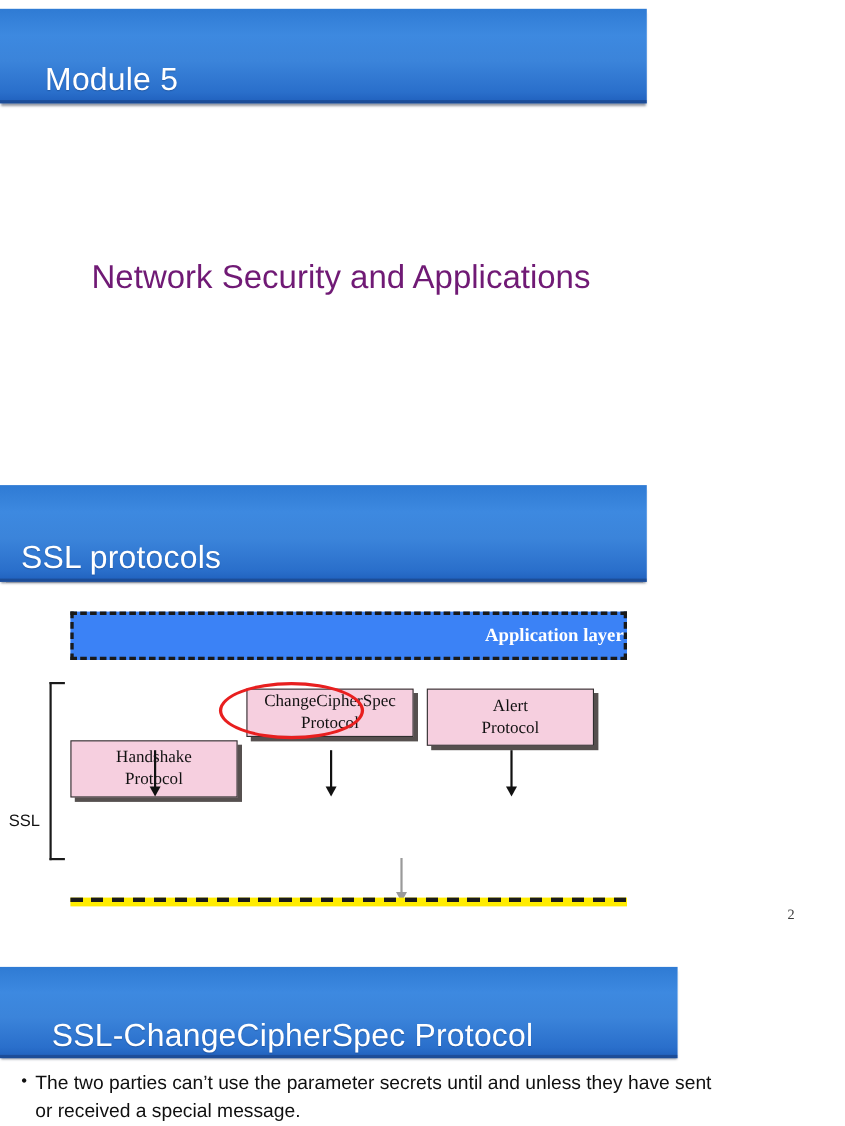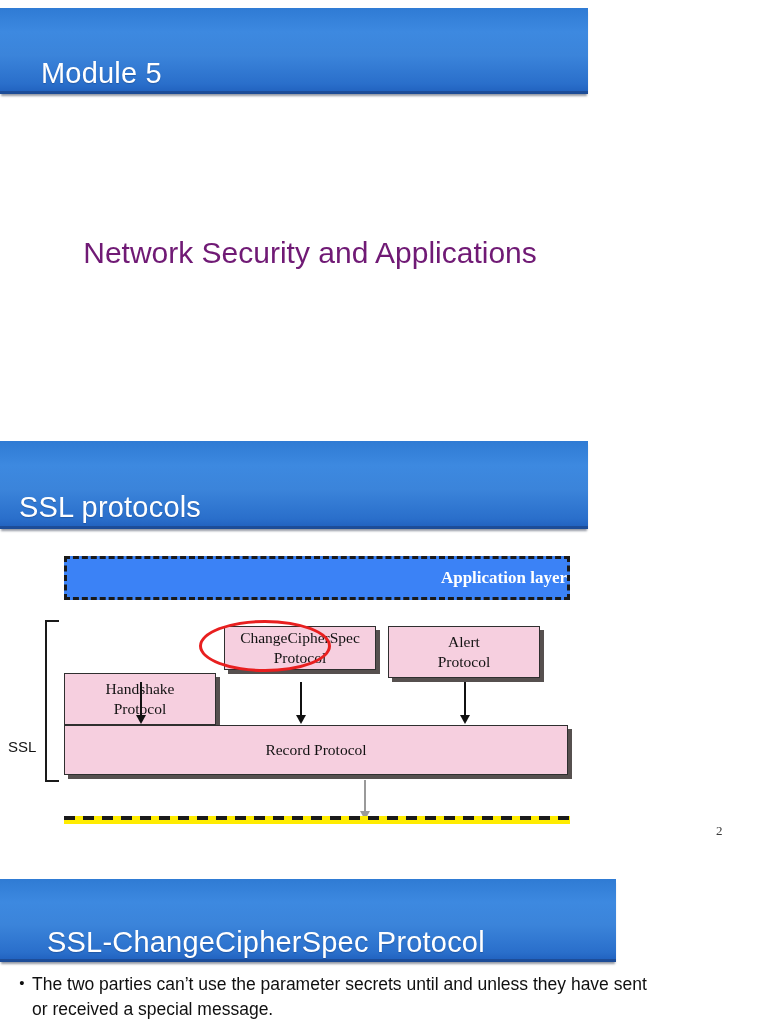--- a/index.html
+++ b/index.html
@@ -301,23 +301,20 @@
     <span>Alert</span>
     <span>Protocol</span>
   </div>
 
   <div id="highlight-ellipse"></div>
 
   <div class="down-arrow" id="arrow-handshake"></div>
   <div class="down-arrow" id="arrow-changecipher"></div>
   <div class="down-arrow" id="arrow-alert"></div>
 
-  <div id="record-protocol-box">
-    <span>Record Protocol</span>
-  </div>
 
   <div id="arrow-transport"></div>
   <div id="transport-band"></div>
 </div>
 
 <div id="slide-number">2</div>
 
 <div class="slide-header" id="header-ssl-ccs">
   <span class="slide-header-title">SSL-ChangeCipherSpec Protocol</span>
 </div>

